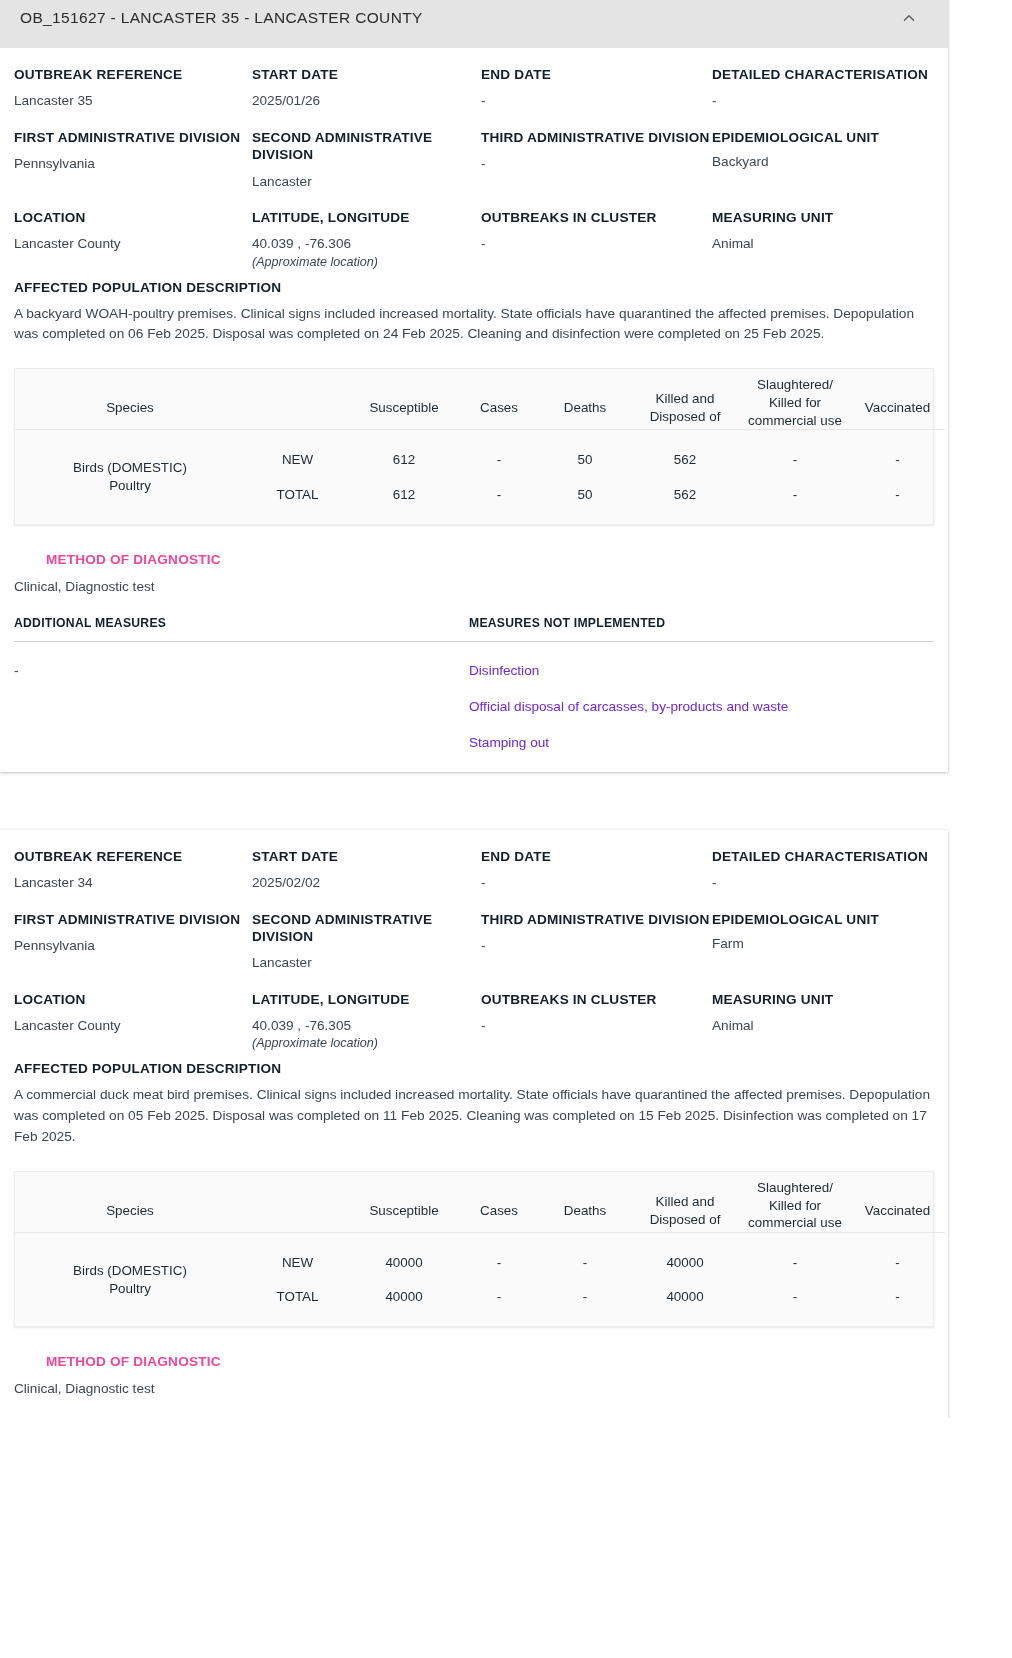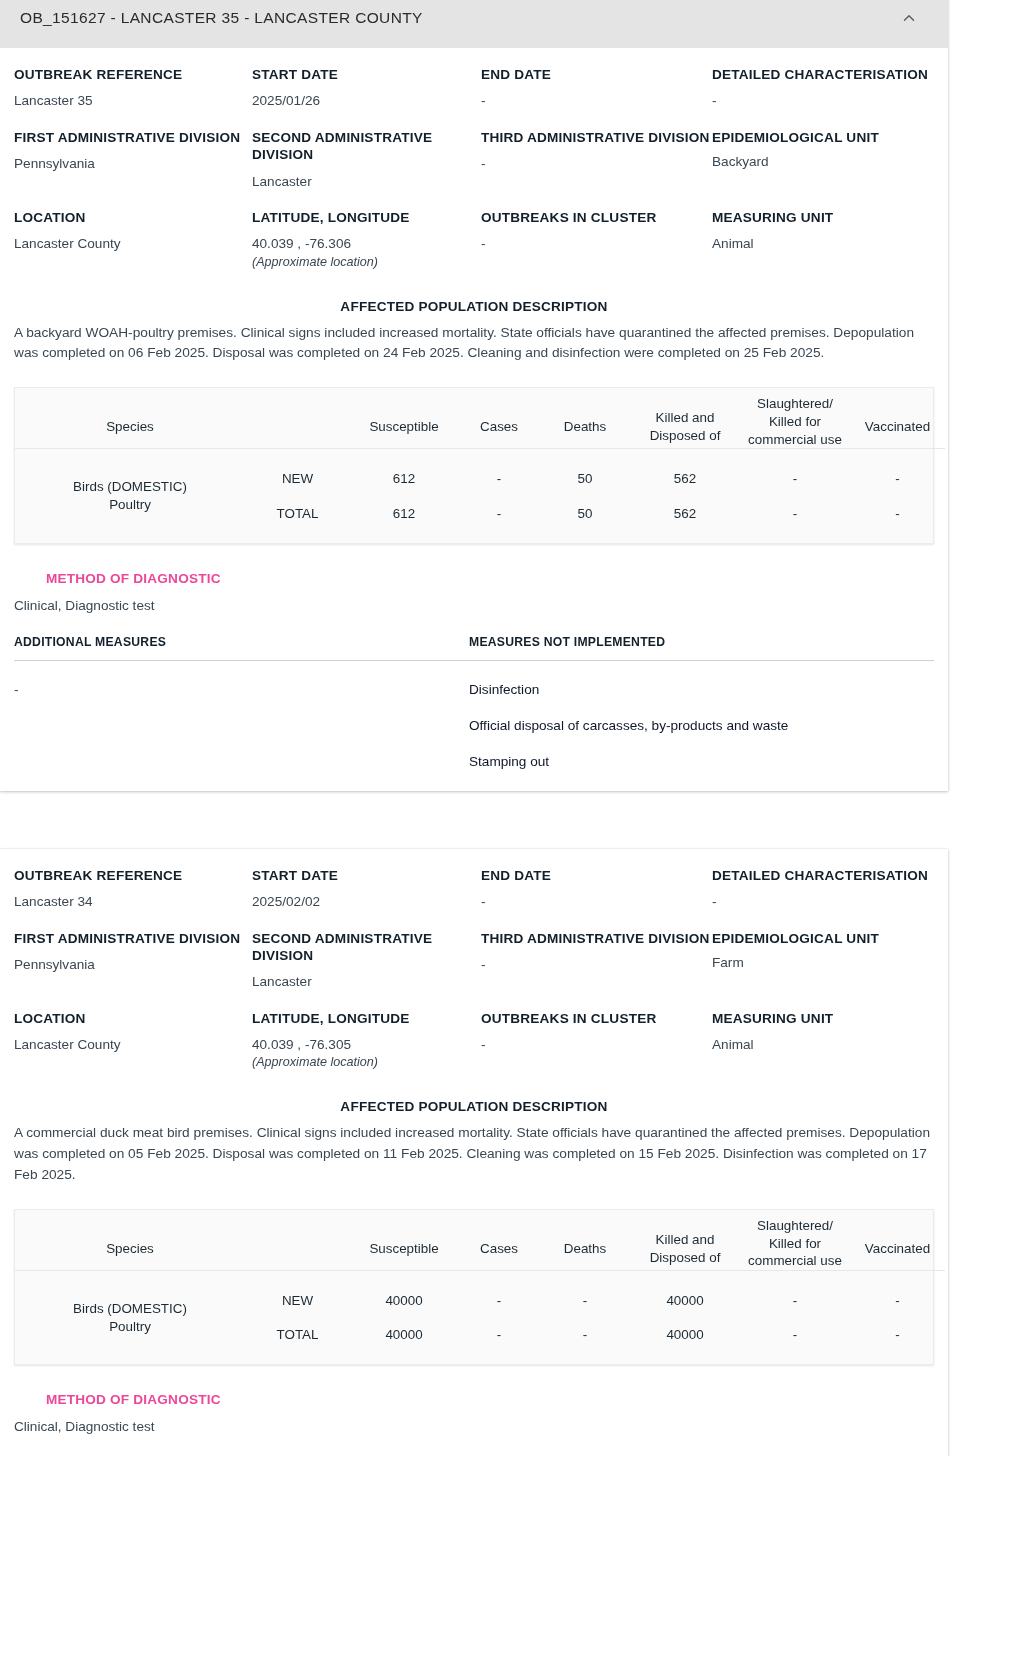--- a/index.html
+++ b/index.html
@@ -75,22 +75,21 @@
     margin-top: 1px;
   }
 
   
   .sec-title {
     font-size: 13.6px;
     font-weight: 700;
     letter-spacing: .2px;
     color: #13202b;
     text-transform: uppercase;
-    margin-top: 30px;
-    text-align: center;
+    margin-top: 11px;
   }
   .sec-text {
     font-size: 13.7px;
     color: #3a4752;
     line-height: 1.52;
     margin-top: 9px;
     max-width: 920px;
   }
 
   
@@ -182,21 +181,21 @@
     font-weight: 700;
     letter-spacing: .25px;
     color: #13202b;
     text-transform: uppercase;
     padding-bottom: 11px;
   }
   .cm-colhead-row { border-bottom: 1px solid #cfcfcf; }
   .cm-list { padding-top: 21px; }
   .cm-item {
     font-size: 13.6px;
-    color: #0f172a;
+    color: #6d28d9;
     margin-bottom: 21px;
   }
   .cm-item:last-child { margin-bottom: 0; }
   .cm-dash { font-size: 13.6px; color: #3a4752; }
 
   .gap-between { height: 58px; }
   .top-clip { margin-top: -12px; }
 </style>
 </head>
 <body>

